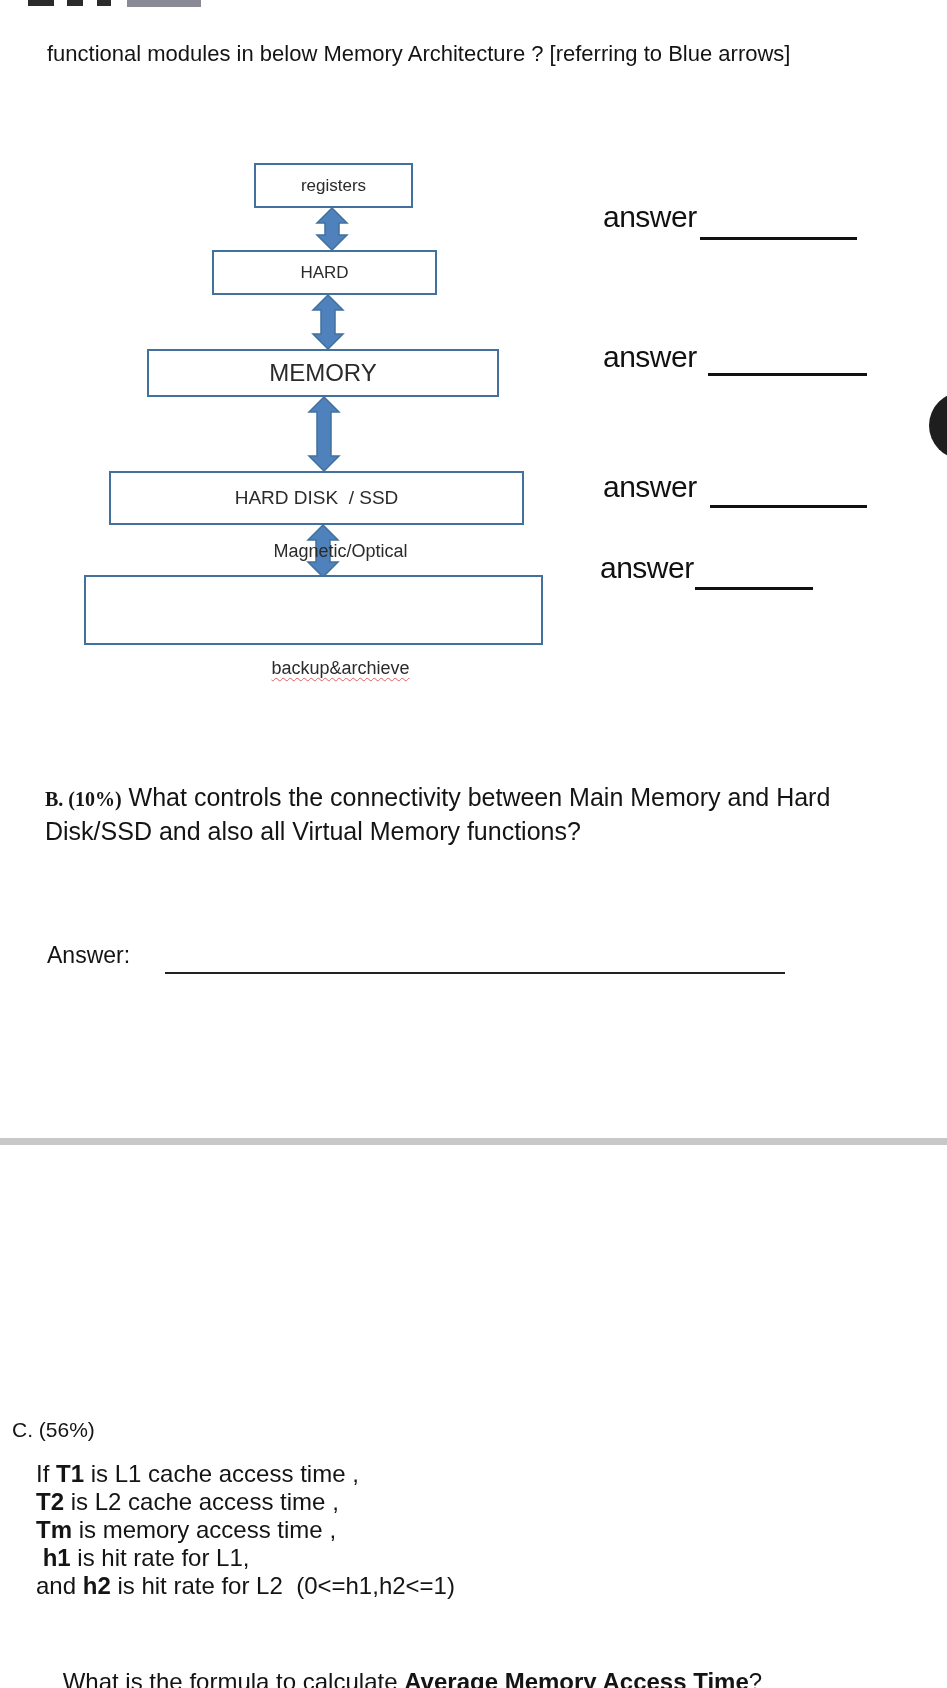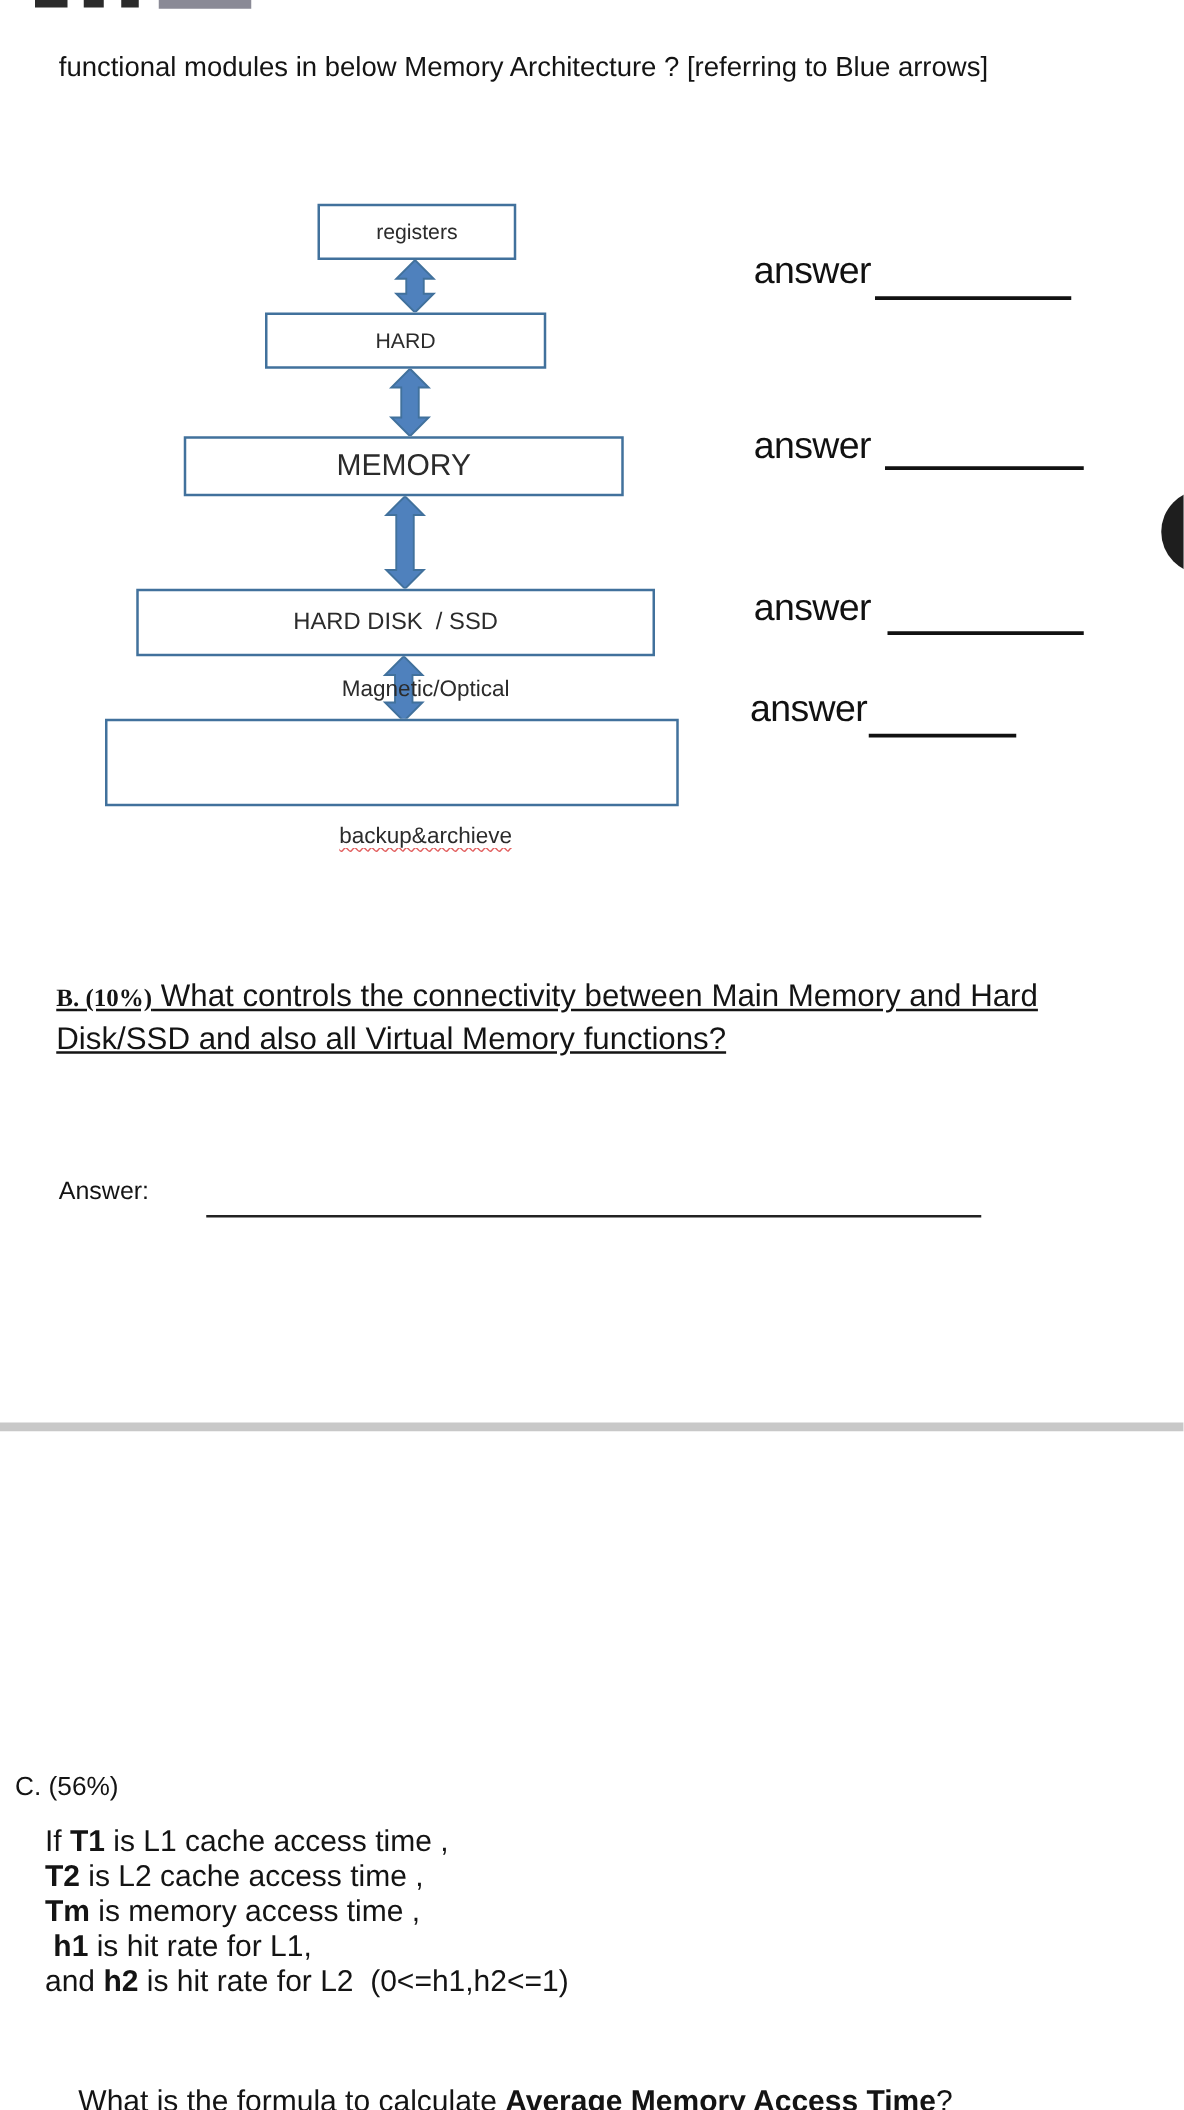--- a/index.html
+++ b/index.html
@@ -33,21 +33,21 @@
   }
 
   
   .ans-label { font-size:30px; color:#111; letter-spacing:-0.5px; }
   .ans-line { background:#111; height:3px; }
 
   
   .qb { font-size:25px; line-height:32px; color:#141414; width:892px; }
   .qb-prefix { font-family:"Liberation Serif", serif; font-weight:700; font-size:20px; }
 
-  .answer-b-label { font-size:20px; color:#141414; }
+  .answer-b-label { font-size:23px; color:#141414; }
   .answer-b-line { background:#222; height:2px; }
 
   .divider { background:#c8c8c8; }
 
   
   .qc-heading { font-size:21px; color:#141414; }
   .qc-line { font-size:24px; line-height:28px; color:#141414; white-space:pre-wrap; }
   .qc-line b { font-weight:700; }
 
   .float-circle { background:#1e1e1e; border-radius:50%; }
@@ -112,21 +112,21 @@
   <div class="abs ans-line" style="left:708px; top:373px; width:159px;"></div>
 
   <div class="abs ans-label" style="left:603px; top:470px;">answer</div>
   <div class="abs ans-line" style="left:710px; top:505px; width:157px;"></div>
 
   <div class="abs ans-label" style="left:600px; top:551px;">answer</div>
   <div class="abs ans-line" style="left:695px; top:587px; width:118px;"></div>
 
   <div class="abs float-circle" style="left:929px; top:392px; width:67px; height:67px;"></div>
 
-  <div class="abs qb" style="left:45px; top:781px;text-decoration:underline;">
+  <div class="abs qb" style="left:45px; top:781px;">
     <span class="qb-prefix">B. (10%)</span><span> What controls the connectivity between Main Memory and Hard</span><br>
     <span>Disk/SSD and also all Virtual Memory functions?</span>
   </div>
 
   <div class="abs answer-b-label" style="left:47px; top:942px;">Answer:</div>
   <div class="abs answer-b-line" style="left:165px; top:972px; width:620px;"></div>
 
   <div class="abs divider" style="left:0; top:1138px; width:947px; height:7px;"></div>
 
   <div class="abs qc-heading" style="left:12px; top:1418px;">C. (56%)</div>

